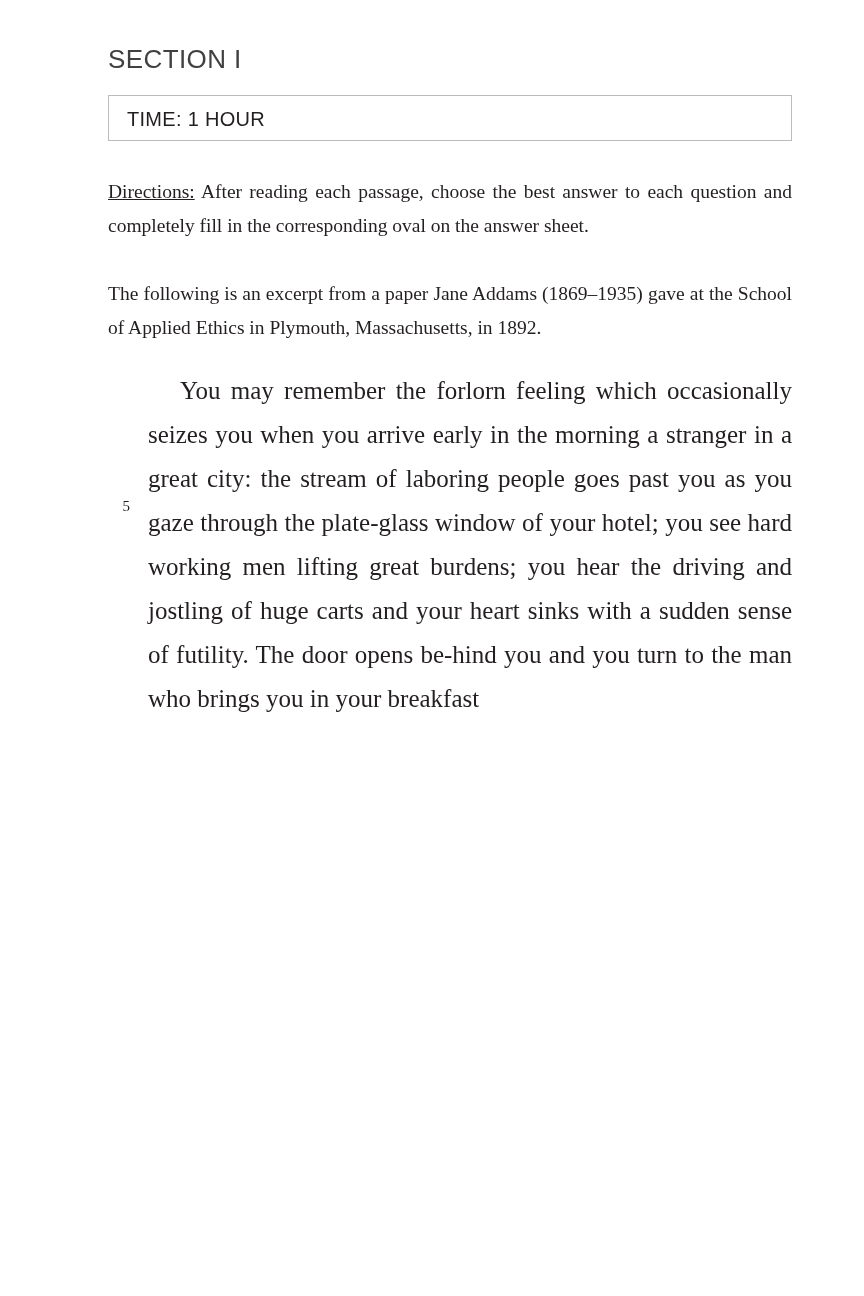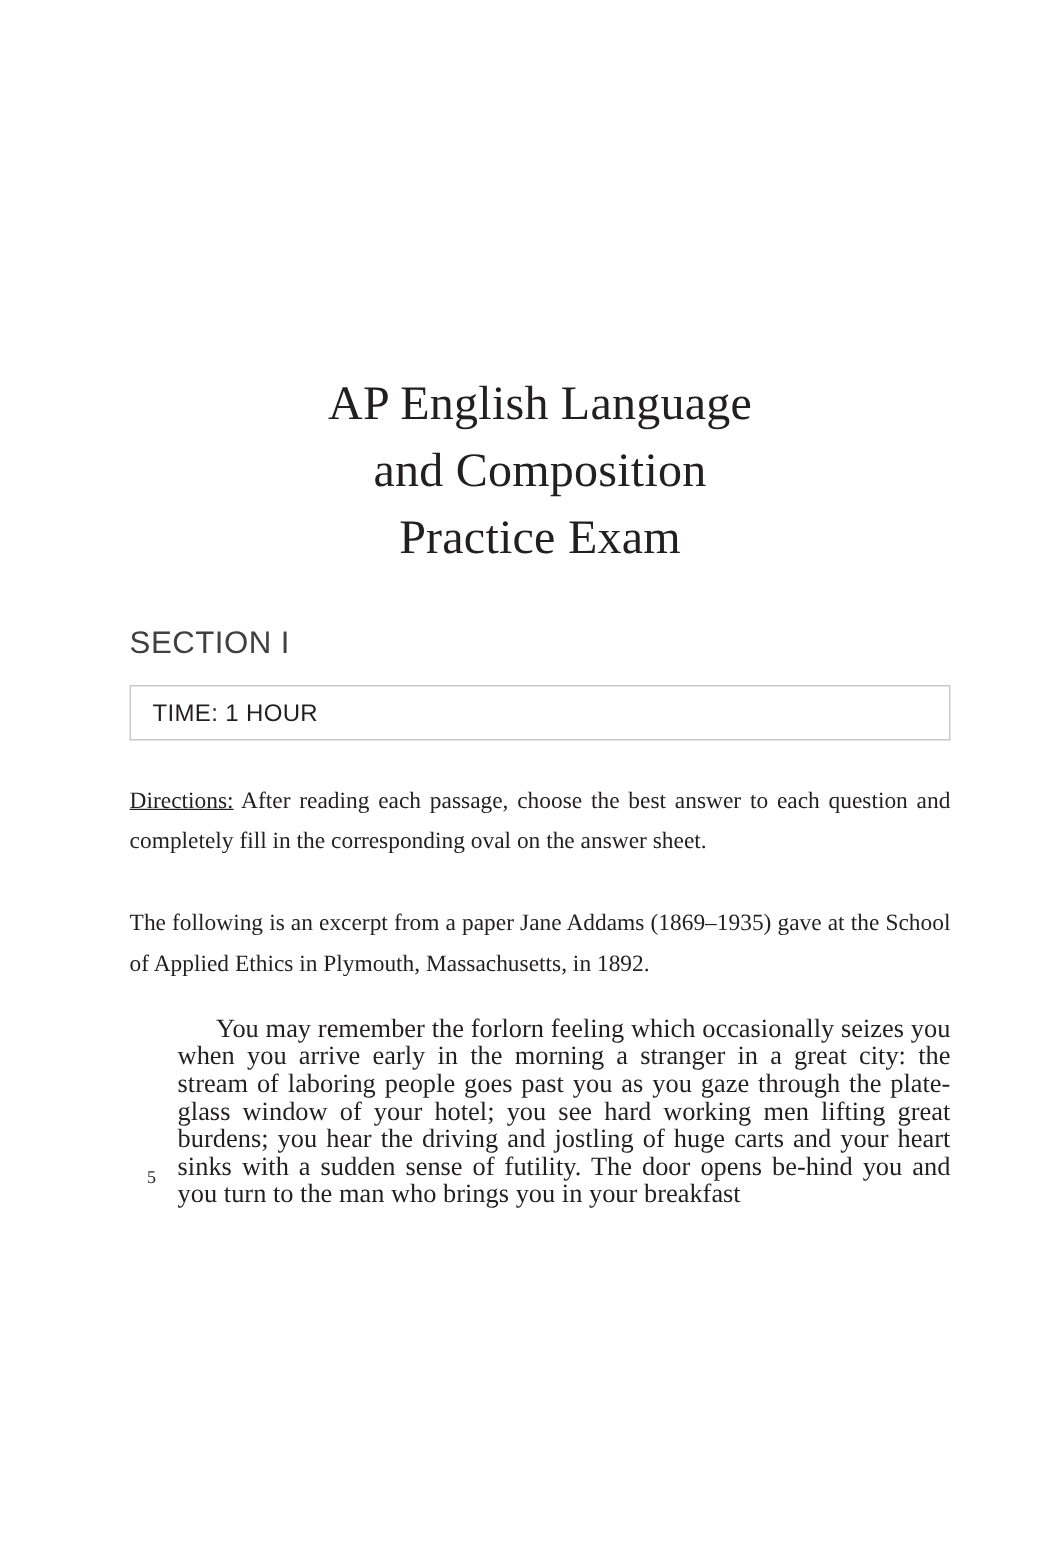--- a/index.html
+++ b/index.html
@@ -104,47 +104,42 @@
     text-align: justify;
   }
 
   
   .passage {
     margin-top: 24px;
     position: relative;
     padding-left: 40px;
   }
   .passage p {
-    font-size: 22px;
-    line-height: 23px;
+    font-size: 25px;
+    line-height: 44px;
     text-align: justify;
     text-indent: 32px;
   }
   .line-number {
     position: absolute;
     left: 0;
     width: 22px;
     text-align: right;
     font-size: 15px;
     line-height: 34.5px;
     color: #231f20;
   }
   .ln-5 { top: 120px; }
 </style>
 </head>
 <body>
 
 <div class="page">
   <div class="content">
 
-    <h1 class="doc-title">
-      <span class="line">AP English Language</span>
-      <span class="line">and Composition</span>
-      <span class="line">Practice Exam</span>
-    </h1>
 
     <h2 class="section-heading">SECTION I</h2>
 
     <div class="time-box">TIME: 1 HOUR</div>
 
     <p class="directions">
       <span class="label">Directions:</span><span> After reading each passage, choose the best answer to each question and completely fill in the corresponding oval on the answer sheet.</span>
     </p>
 
 

